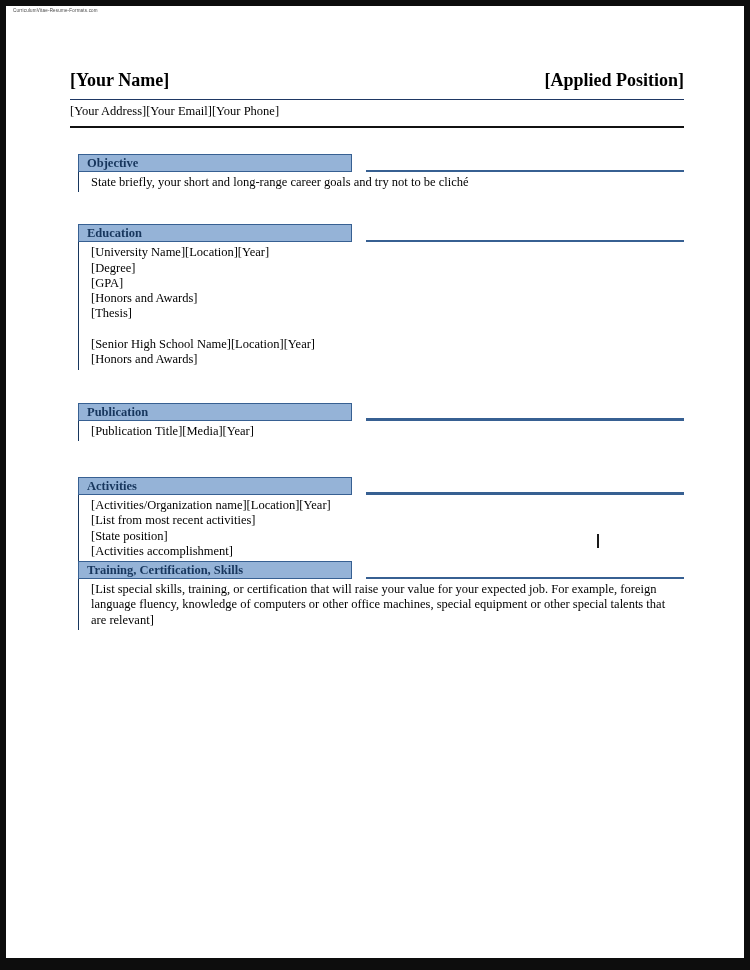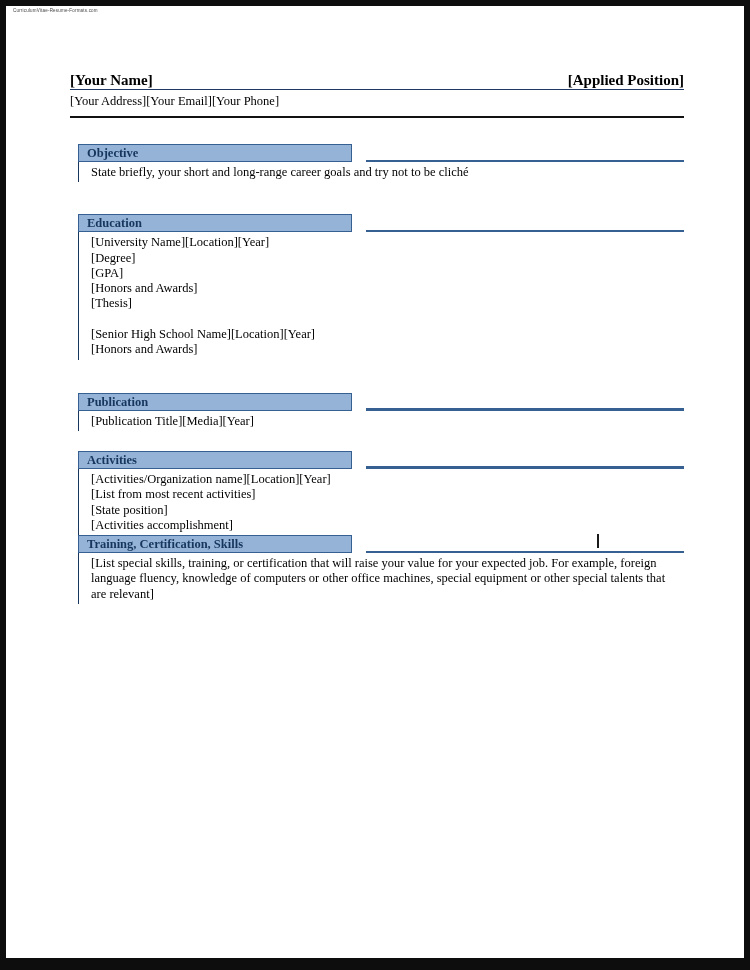--- a/index.html
+++ b/index.html
@@ -27,37 +27,37 @@
     position:absolute;top:2px;left:7px;
     font-family:"Liberation Sans", sans-serif;
     font-size:4.5px;color:#444;letter-spacing:.2px;
   }
   .page{
     position:absolute;inset:0;
     padding:66px 60px 0 64px;
   }
   .header-row{
     display:flex;justify-content:space-between;align-items:baseline;
-    font-weight:bold;font-size:15px;line-height:17px;
-    padding-bottom:0;
+    font-weight:bold;font-size:18px;line-height:17px;
+    padding-bottom:10px;
     border-bottom:1px solid var(--divider-thin);
   }
   .contact-row{
     font-size:12.5px;line-height:15px;
     padding:4px 0 7px 0;
     border-bottom:2.5px solid var(--divider-thick);
     font-family:Liberation Serif, serif;
   }
   .section{margin-left:8px;}
   .section:nth-of-type(1){margin-top:26px;}
   .section:nth-of-type(2){margin-top:32px;}
   .section:nth-of-type(3){margin-top:26px;}
   .section:nth-of-type(4){margin-top:32px;}
   .section:nth-of-type(5){margin-top:33px;}
-  .section:nth-of-type(6){margin-top:20px;}
+  .section:nth-of-type(6){margin-top:36px;}
   .sec-head{display:flex;align-items:flex-end;gap:14px;}
   .sec-bar{
     width:274px;
     background:var(--bar-fill);
     border:1.5px solid var(--bar-border);
     color:var(--bar-text);
     font-weight:bold;font-size:12.5px;line-height:14px;
     padding:1px 4px 1px 8px;
   }
   .sec-rule{flex:1;height:2.5px;background:var(--rule);}

